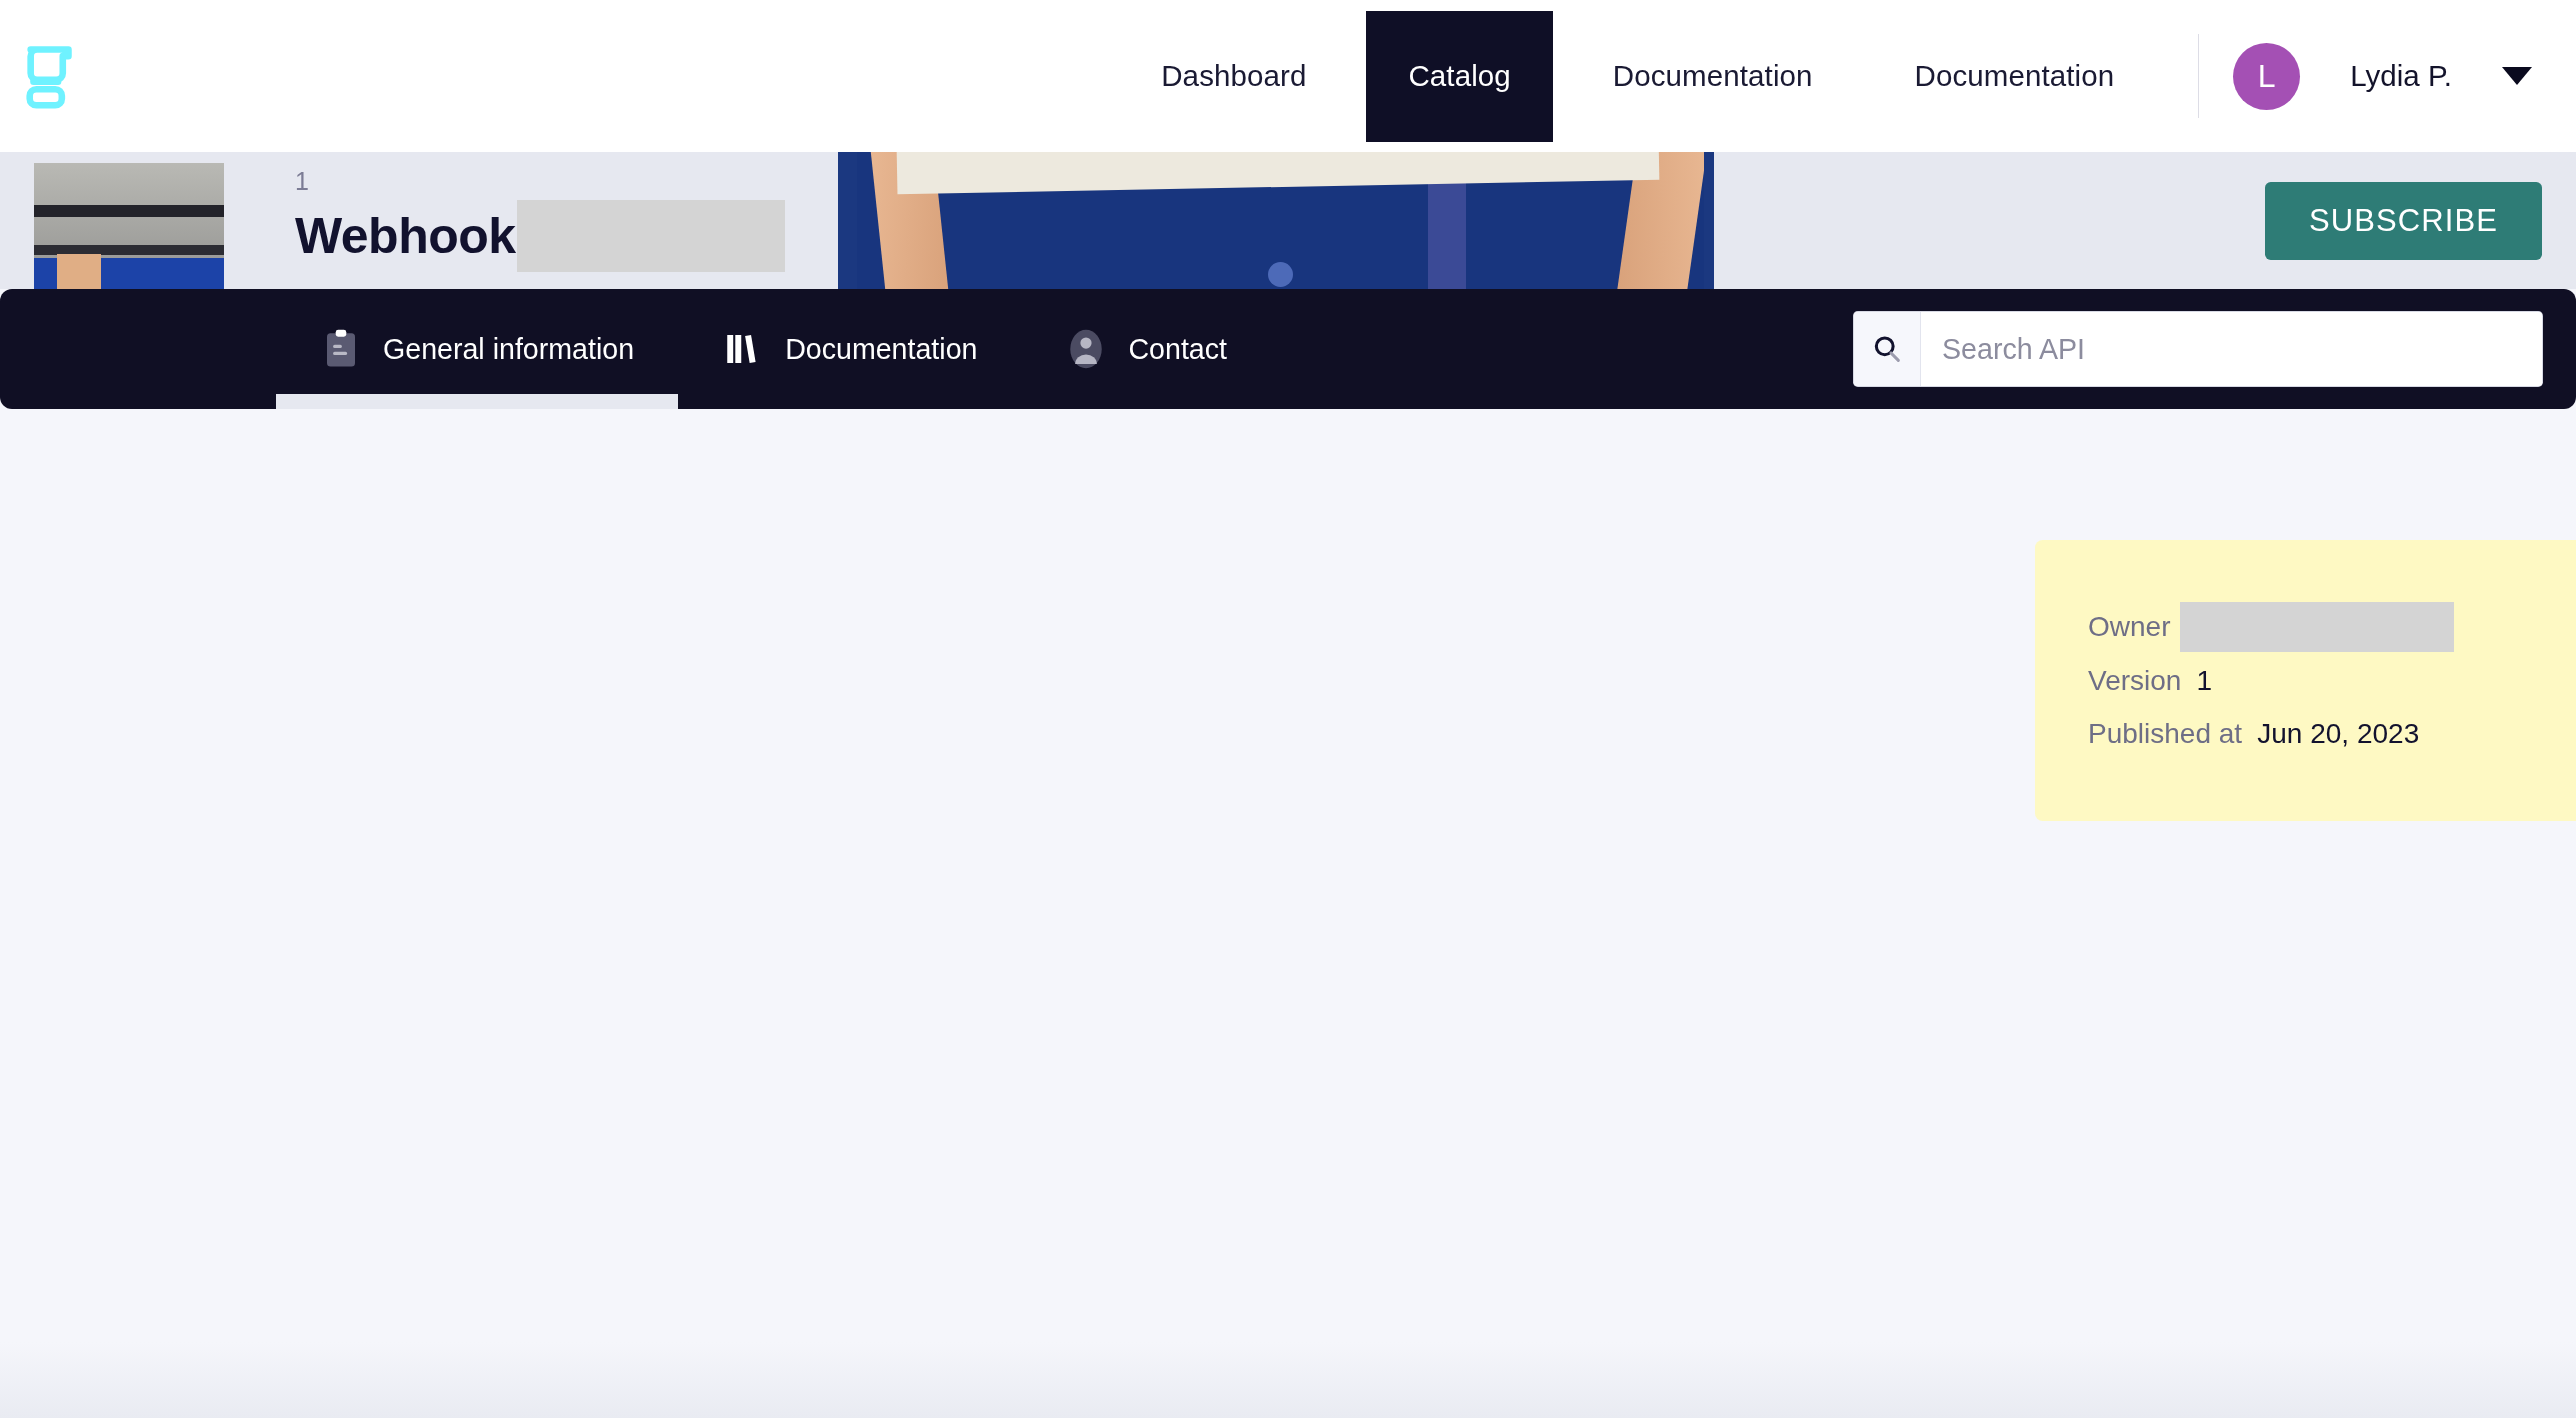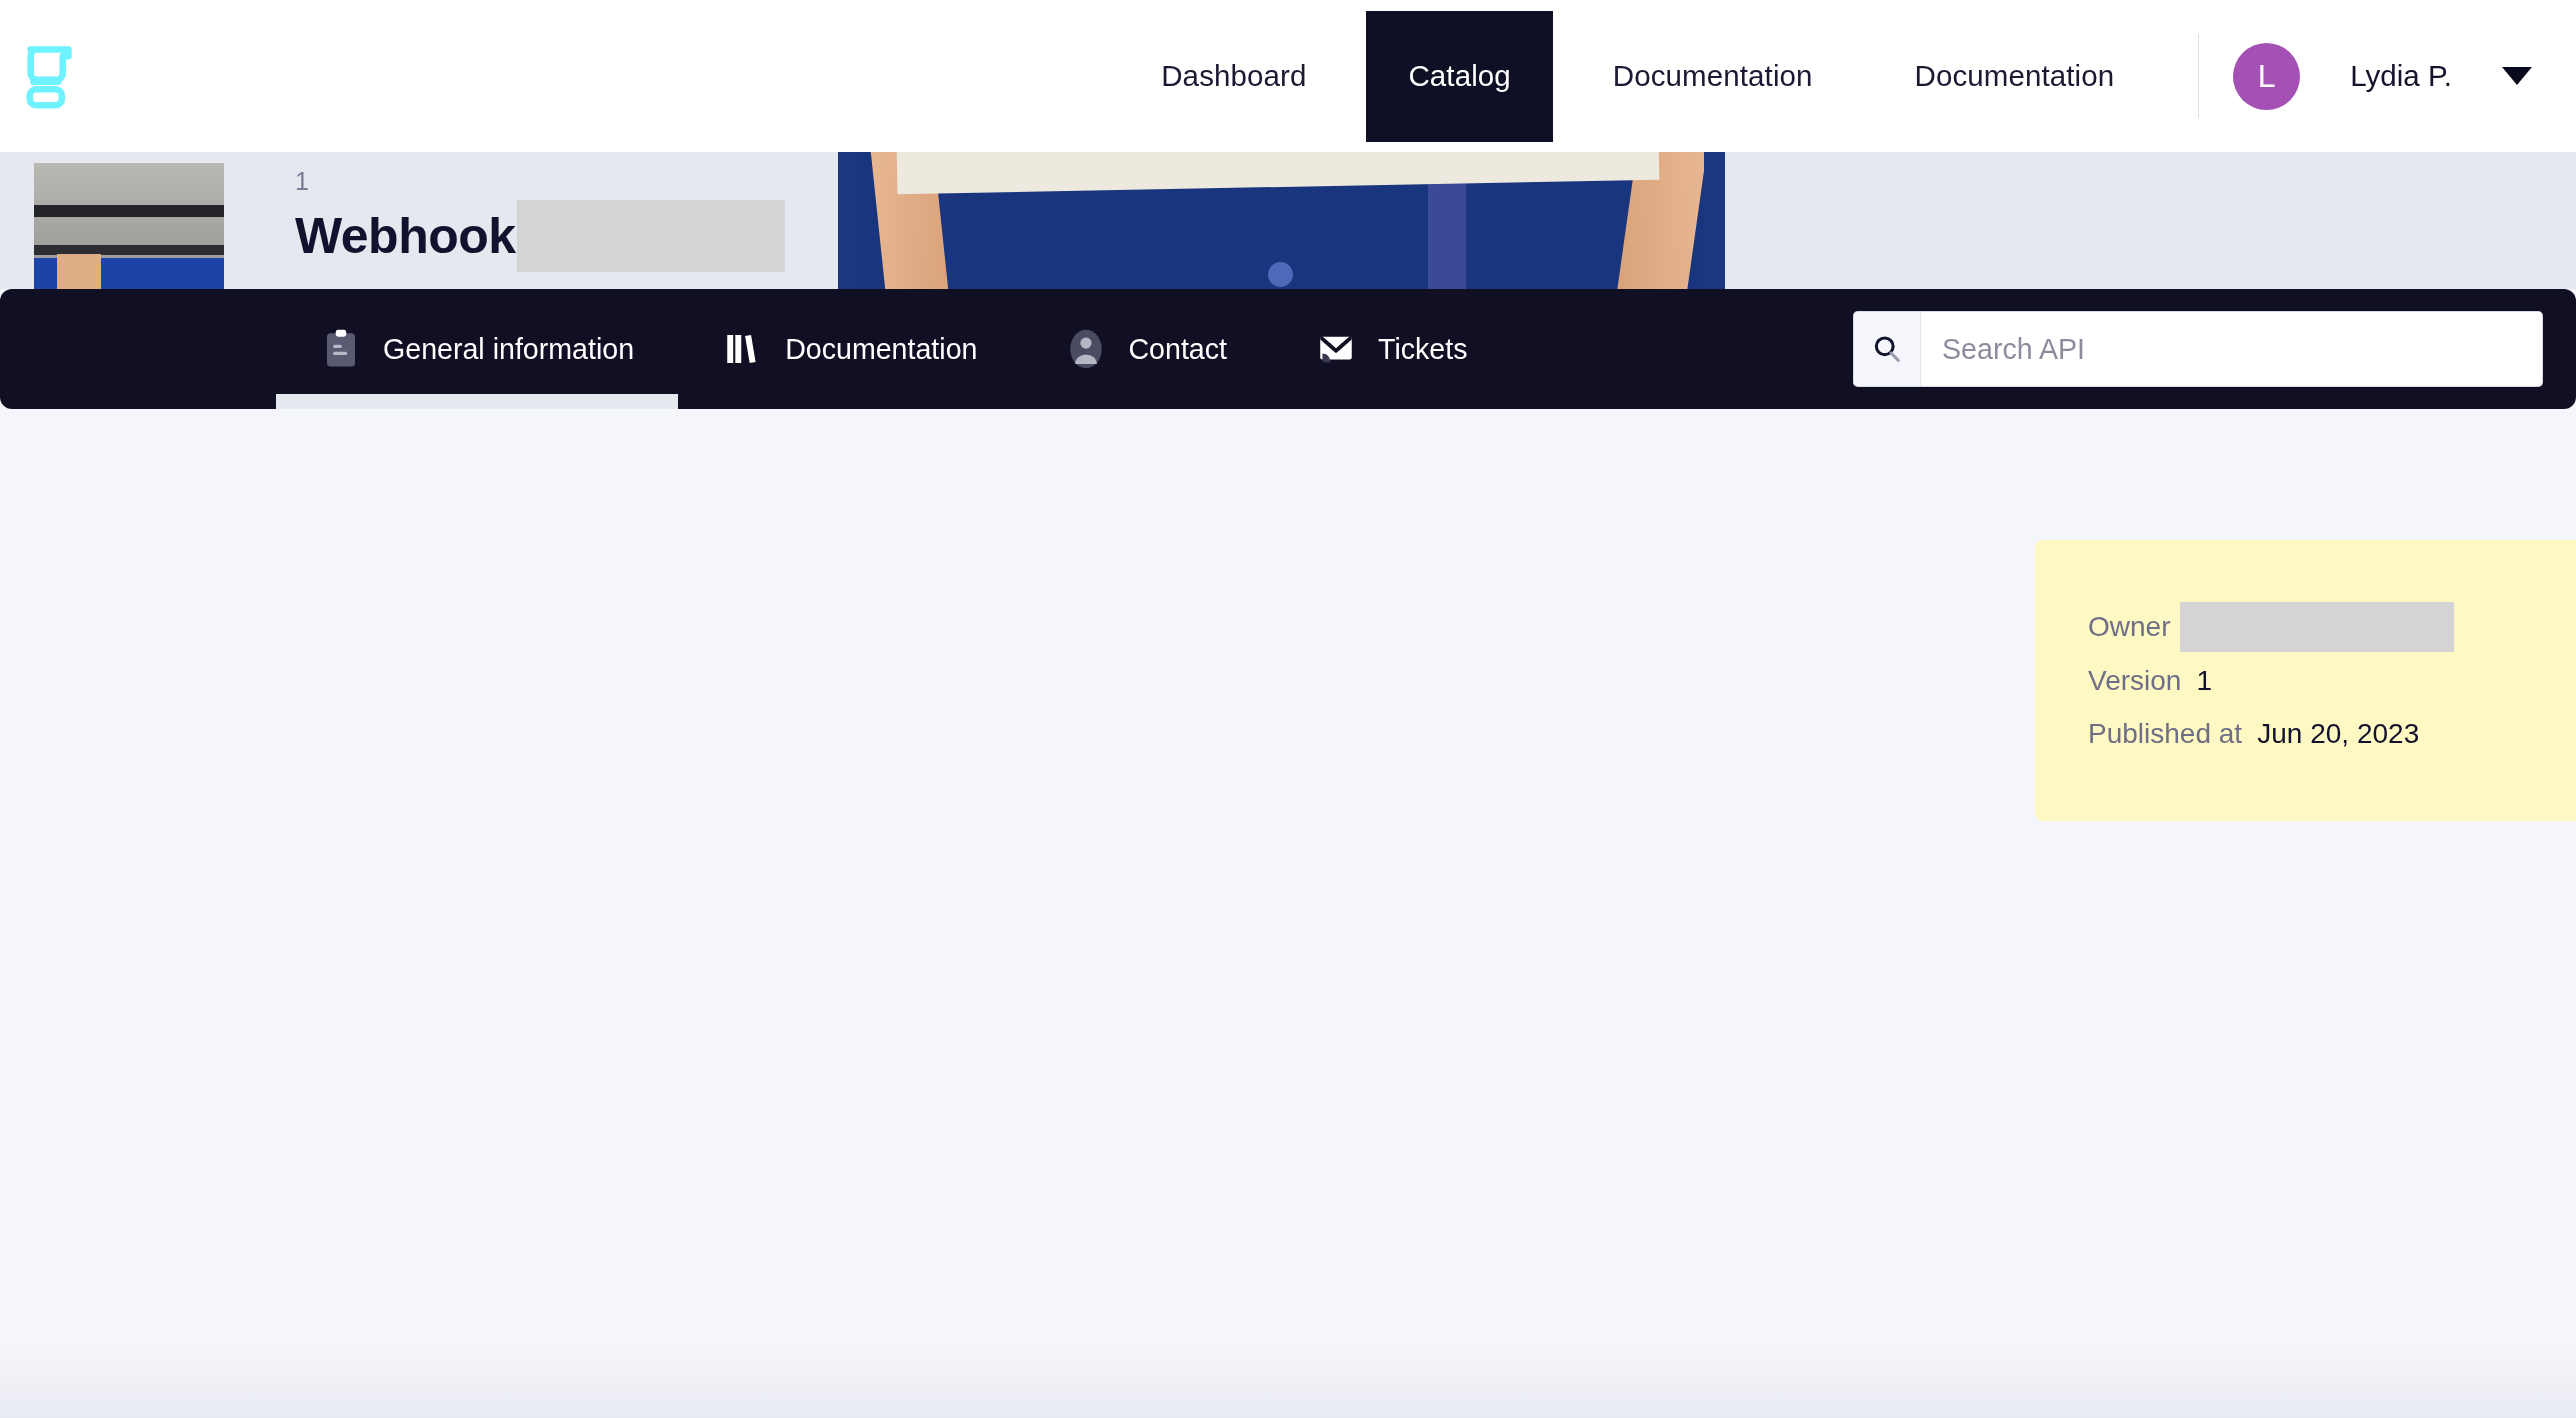--- a/index.html
+++ b/index.html
@@ -436,20 +436,23 @@
     </div>
 
     <div class="banner-titles">
       <div class="banner-version">1</div>
       <div class="banner-title-row">
         <h1 class="banner-title">Webhook</h1>
         <div class="redact-title"></div>
       </div>
     </div>
 
+    <div class="banner-right">
+      <button class="subscribe-btn">SUBSCRIBE</button>
+    </div>
 
   </section>
 
   <section class="tab-bar">
 
     <div class="tabs">
 
       <div class="tab active">
         <svg class="tab-icon" viewBox="0 0 24 24" aria-hidden="true">
           <rect x="4" y="3" width="16" height="19" rx="2" fill="#5A5A72"></rect>
@@ -471,28 +474,20 @@
 
       <div class="tab">
         <svg class="tab-icon" viewBox="0 0 24 24" aria-hidden="true">
           <ellipse cx="12" cy="12" rx="9" ry="11" fill="#4B4B62"></ellipse>
           <circle cx="12" cy="8.6" r="3.2" fill="#B6B6C4"></circle>
           <path d="M5.8 20.5 a6.2 5.4 0 0 1 12.4 0 z" fill="#B6B6C4"></path>
         </svg>
         <span class="tab-label">Contact</span>
       </div>
 
-      <div class="tab">
-        <svg class="tab-icon" viewBox="0 0 24 24" aria-hidden="true">
-          <rect x="3" y="5" width="18" height="13" rx="1.2" fill="#FFFFFF"></rect>
-          <path d="M4 6 L12 13 L20 6" fill="none" stroke="#100F24" stroke-width="2.1" stroke-linecap="round" stroke-linejoin="round"></path>
-          <path d="M4.2 14.5 c2.6 0 4.4 1.8 4.6 5 H5.4 c-0.7 0 -1.2 -0.5 -1.2 -1.2 z" fill="#3A3A52"></path>
-        </svg>
-        <span class="tab-label">Tickets</span>
-      </div>
 
     </div>
 
     <div class="search-wrap">
       <div class="search-icon-box">
         <svg width="32" height="32" viewBox="0 0 24 24" aria-hidden="true">
           <circle cx="10.3" cy="10" r="6.3" fill="none" stroke="#12122E" stroke-width="2.3"></circle>
           <path d="M15 15 L20.5 20.5" stroke="#9C9CAE" stroke-width="2.3" stroke-linecap="round"></path>
         </svg>
       </div>

